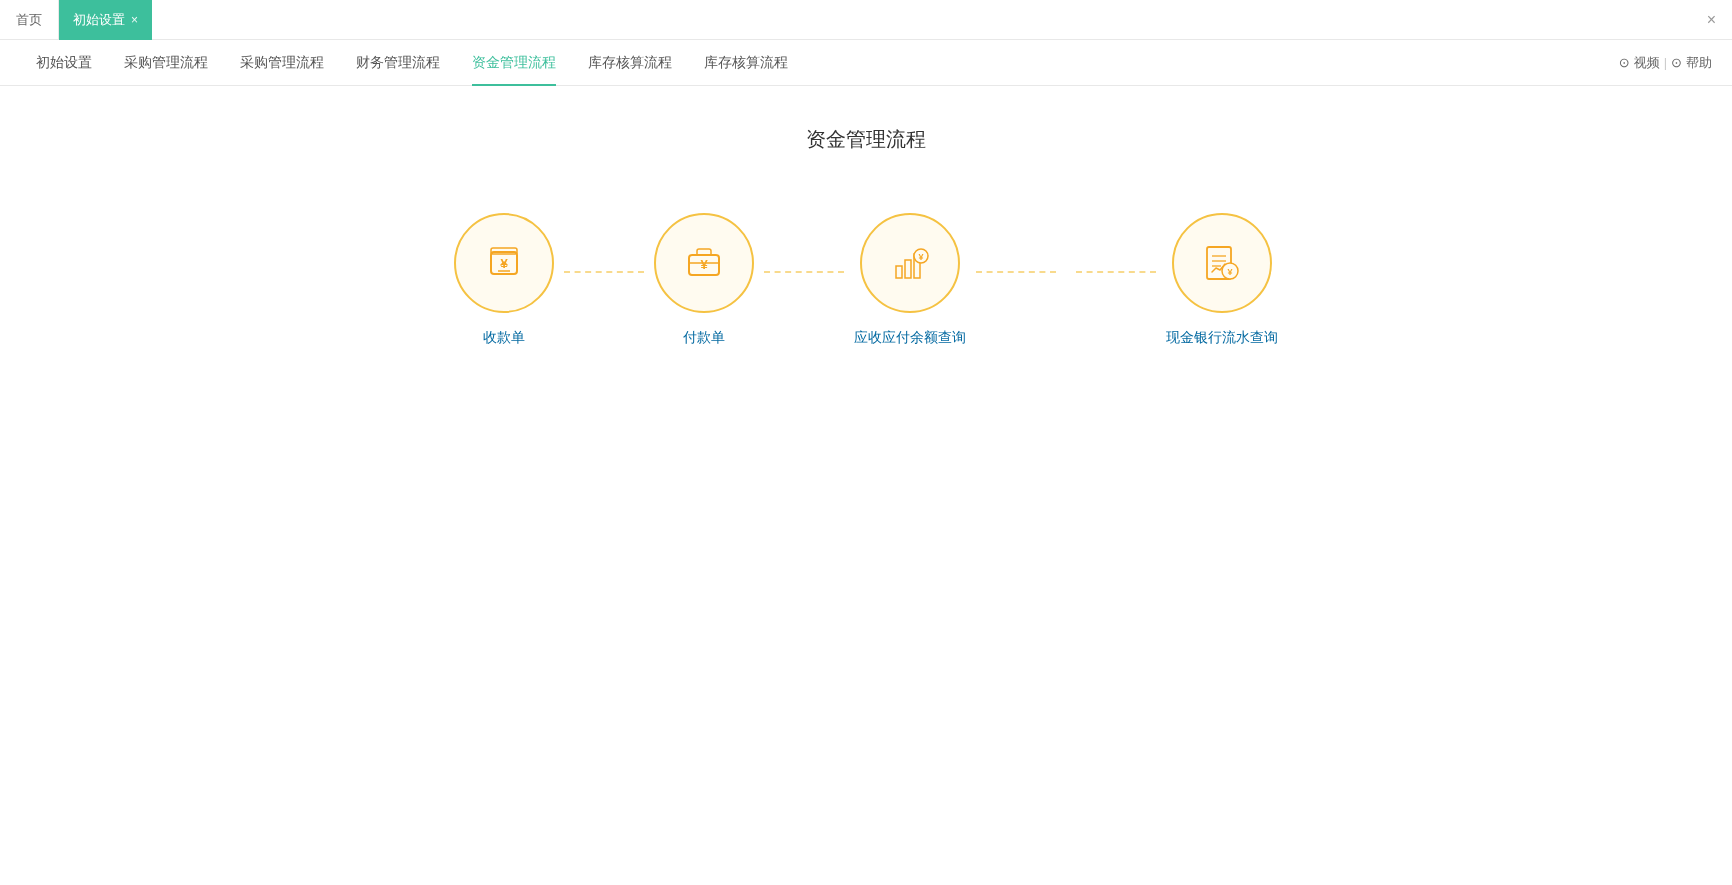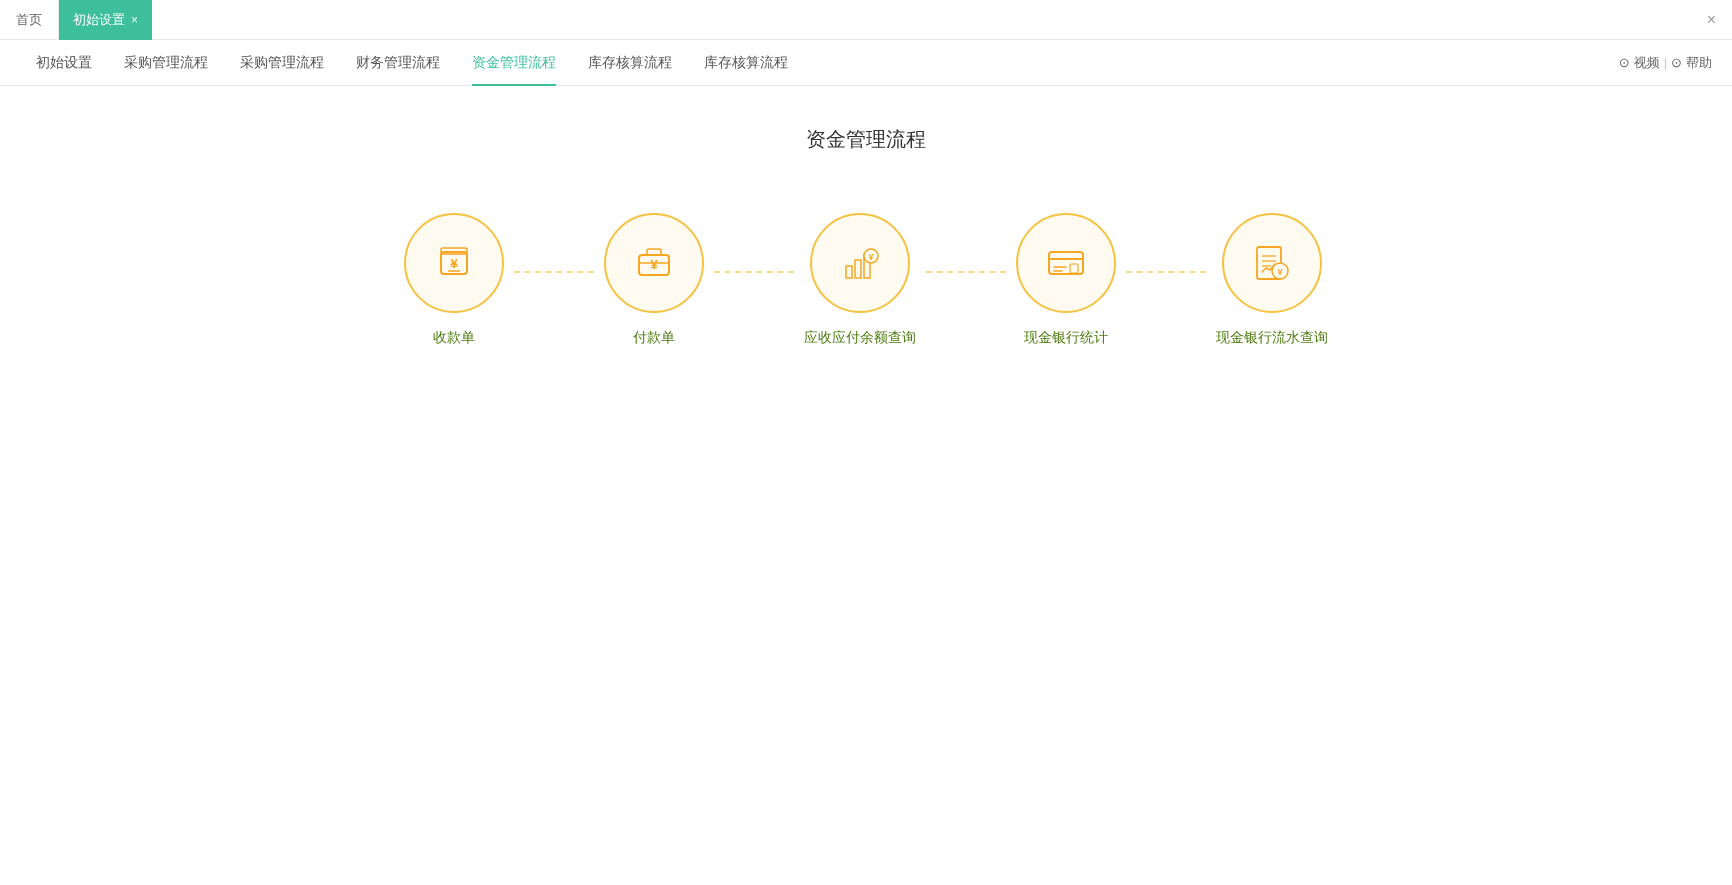--- a/index.html
+++ b/index.html
@@ -141,21 +141,21 @@
       margin-bottom: 16px;
     }
 
     .flow-circle svg {
       width: 50px;
       height: 50px;
     }
 
     .flow-label {
       font-size: 14px;
-      color: #4d7c0f;
+      color: #0369a1;
       text-align: center;
     }
 
     .flow-connector {
       display: flex;
       align-items: center;
       margin-bottom: 16px;
       padding: 0 10px;
     }
 
@@ -259,33 +259,20 @@
           <text x="36" y="22" text-anchor="middle" font-size="9" fill="#f5a623" font-weight="bold">¥</text>
         </svg>
       </div>
       <span class="flow-label">应收应付余额查询</span>
     </div>
 
     <div class="flow-connector">
       <div class="dotted-line"></div>
     </div>
 
-    <div class="flow-item">
-      <div class="flow-circle">
-        <svg viewBox="0 0 50 50" fill="none" xmlns="http://www.w3.org/2000/svg">
-
-          <rect x="8" y="14" width="34" height="22" rx="3" stroke="#f5a623" stroke-width="2" fill="none"></rect>
-          <line x1="8" y1="21" x2="42" y2="21" stroke="#f5a623" stroke-width="2"></line>
-          <line x1="13" y1="29" x2="25" y2="29" stroke="#f5a623" stroke-width="1.5" stroke-linecap="round"></line>
-          <line x1="13" y1="33" x2="21" y2="33" stroke="#f5a623" stroke-width="1.5" stroke-linecap="round"></line>
-          <rect x="29" y="26" width="8" height="9" rx="1" stroke="#f5a623" stroke-width="1.2" fill="none"></rect>
-        </svg>
-      </div>
-      <span class="flow-label">现金银行统计</span>
-    </div>
 
     <div class="flow-connector">
       <div class="dotted-line"></div>
     </div>
 
     <div class="flow-item">
       <div class="flow-circle">
         <svg viewBox="0 0 50 50" fill="none" xmlns="http://www.w3.org/2000/svg">
 
           <rect x="10" y="9" width="24" height="32" rx="2" stroke="#f5a623" stroke-width="1.8" fill="none"></rect>

